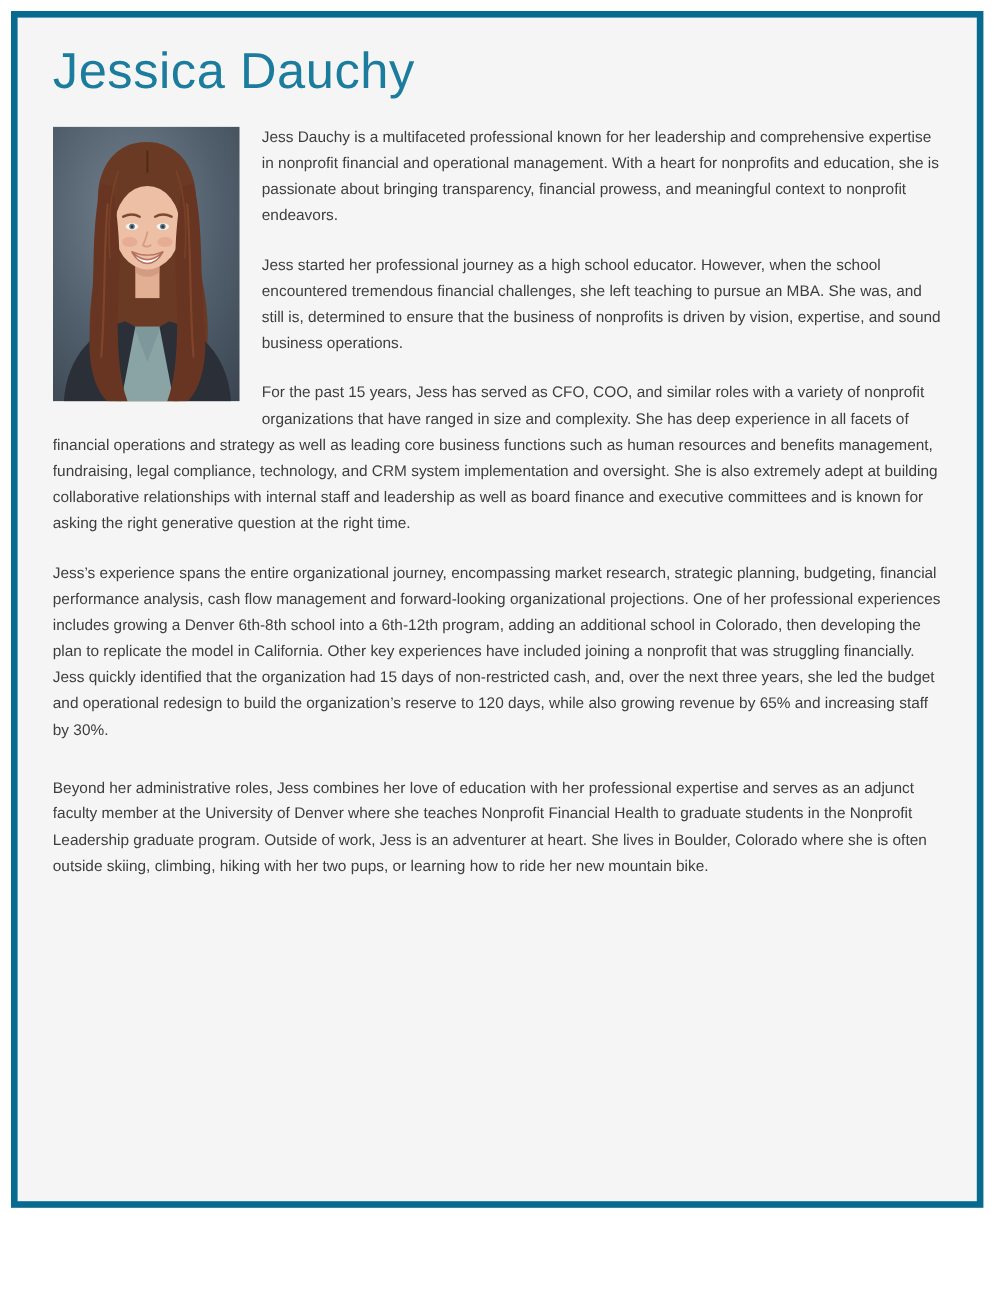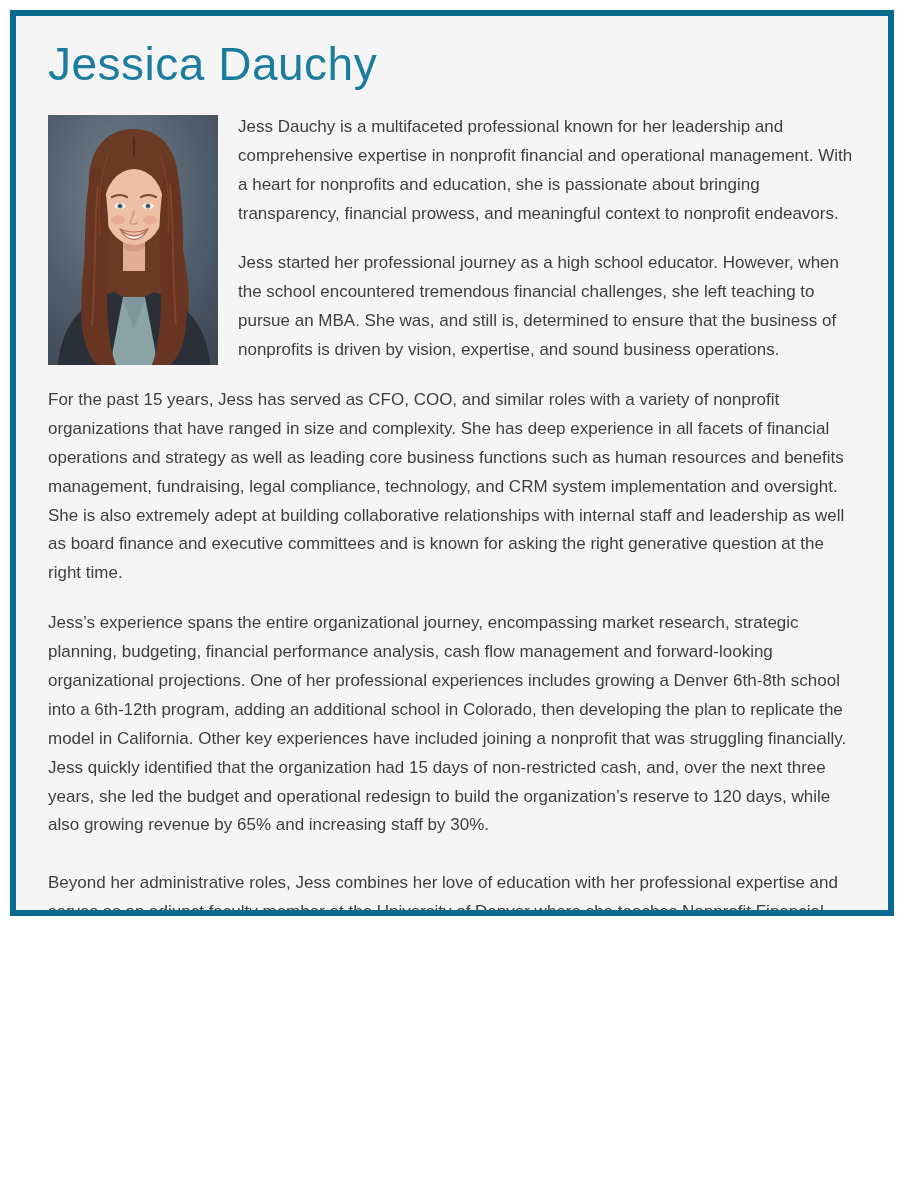--- a/index.html
+++ b/index.html
@@ -4,21 +4,21 @@
 <style>
   * { margin: 0; padding: 0; box-sizing: border-box; }
   html, body {
     width: 910px; height: 1185px;
     background: #ffffff;
     font-family: "Liberation Sans", "DejaVu Sans", sans-serif;
     overflow: hidden;
   }
   .page-frame {
     margin: 10px 16px 8px 10px;
-    height: 906px;
+    height: 1088px;
     border: 6px solid #076a8e;
     background: #f4f5f4;
     padding: 12px 32px 24px 32px;
     overflow: hidden;
   }
   h1.page-title {
     font-size: 46px;
     font-weight: 300;
     letter-spacing: 0.5px;
     color: #1b7c9e;
@@ -28,21 +28,21 @@
   .bio-body { overflow: visible; }
   figure.profile-photo {
     float: left;
     width: 170px;
     height: 250px;
     margin: 2px 20px 18px 0;
     overflow: hidden;
   }
   figure.profile-photo svg { display: block; width: 170px; height: 250px; }
   .bio-body p {
-    font-size: 17px;
+    font-size: 14px;
     line-height: 1.7;
     color: #3e3e3e;
     margin: 0 0 21px 0;
   }
   .bio-body p:last-child { margin-bottom: 0; margin-top: 29px; }
 </style>
 </head>
 <body>
 
 <div class="page-frame">

